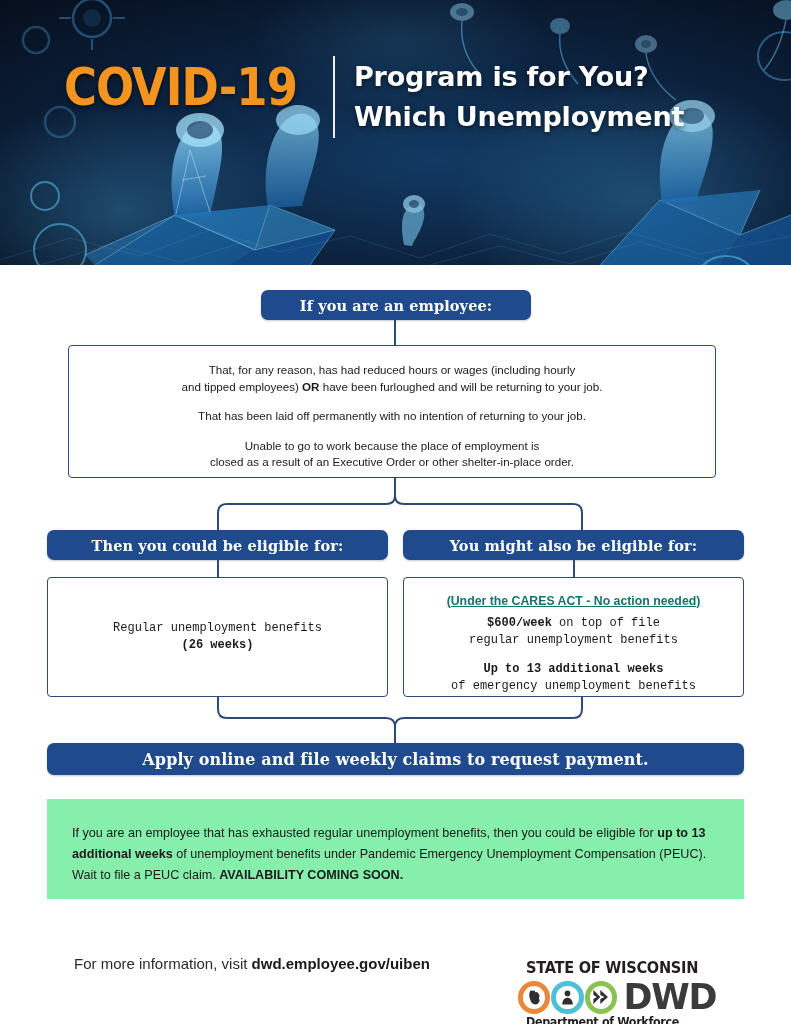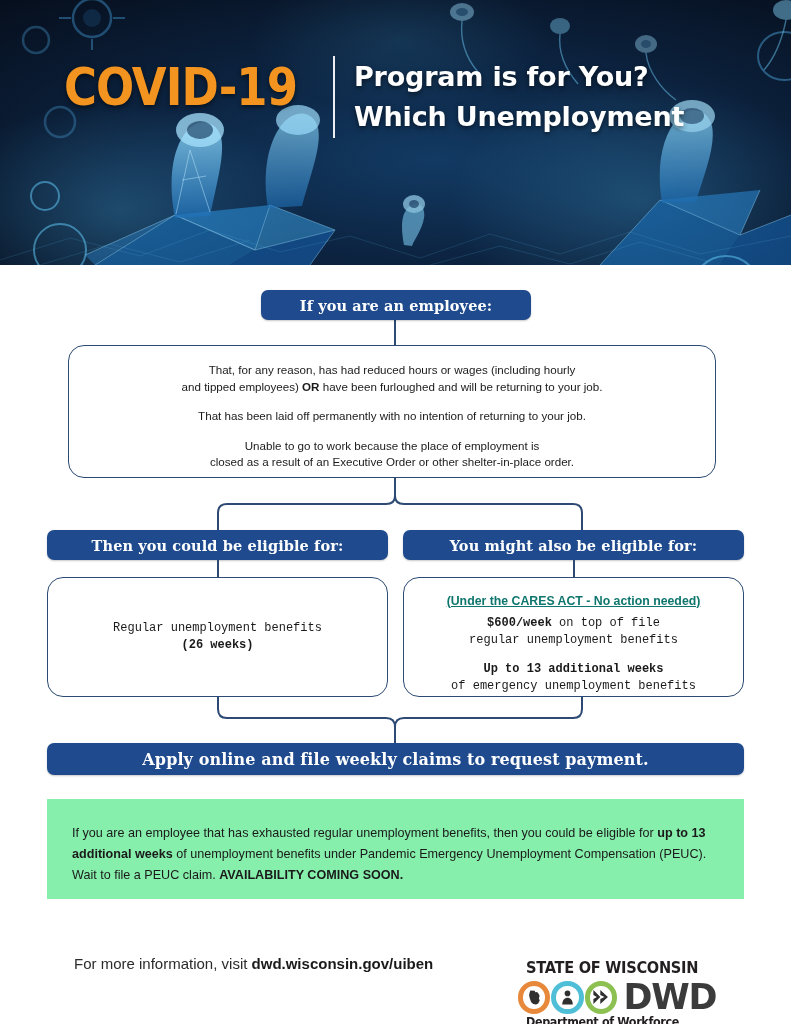--- a/index.html
+++ b/index.html
@@ -111,21 +111,21 @@
   #banner-bottom {
     left: 47px; top: 478px;
     width: 697px; height: 32px;
     font-size: 16px;
   }
 
   .obox {
     position: absolute;
     background: #ffffff;
     border: 1.6px solid #2C4A73;
-    border-radius: 16px;
+    border-radius: 4px;
     box-sizing: border-box;
   }
 
   #box-criteria {
     left: 68px; top: 80px;
     width: 648px; height: 133px;
     padding: 16px 22px 0 22px;
   }
   #box-left {
     left: 47px; top: 312px;
@@ -443,21 +443,21 @@
     <div class="banner" id="banner-bottom">Apply online and file weekly claims to request payment.</div>
   </div>
 
   <div class="note">
     <div class="note-text">
       <span>If you are an employee that has exhausted regular unemployment benefits, then you could be eligible for </span><b>up to 13 additional weeks</b><span> of unemployment benefits under Pandemic Emergency Unemployment Compensation (PEUC). Wait to file a PEUC claim. </span><b>AVAILABILITY COMING SOON.</b>
     </div>
   </div>
 
   <div class="footer-info">
-    <span>For more information, visit </span><b>dwd.wisconsin.gov/uiben</b>
+    <span>For more information, visit </span><b>dwd.employee.gov/uiben</b>
   </div>
 
   <div class="logo">
     <div class="logo-top">STATE OF WISCONSIN</div>
     <div class="logo-mid">
 
       <div class="ring" style="border-color:#E8883A;">
         <svg width="17" height="17" viewBox="0 0 24 24">
           <path d="M6.2,2.2 L12.4,2.4 L13.2,4.6 L15.6,4.2 L17.6,6.4 L19.2,9.6
                    L18.2,13.4 L19.4,16.2 L17.2,20.4 L14.2,21.8 L10.2,21.2

